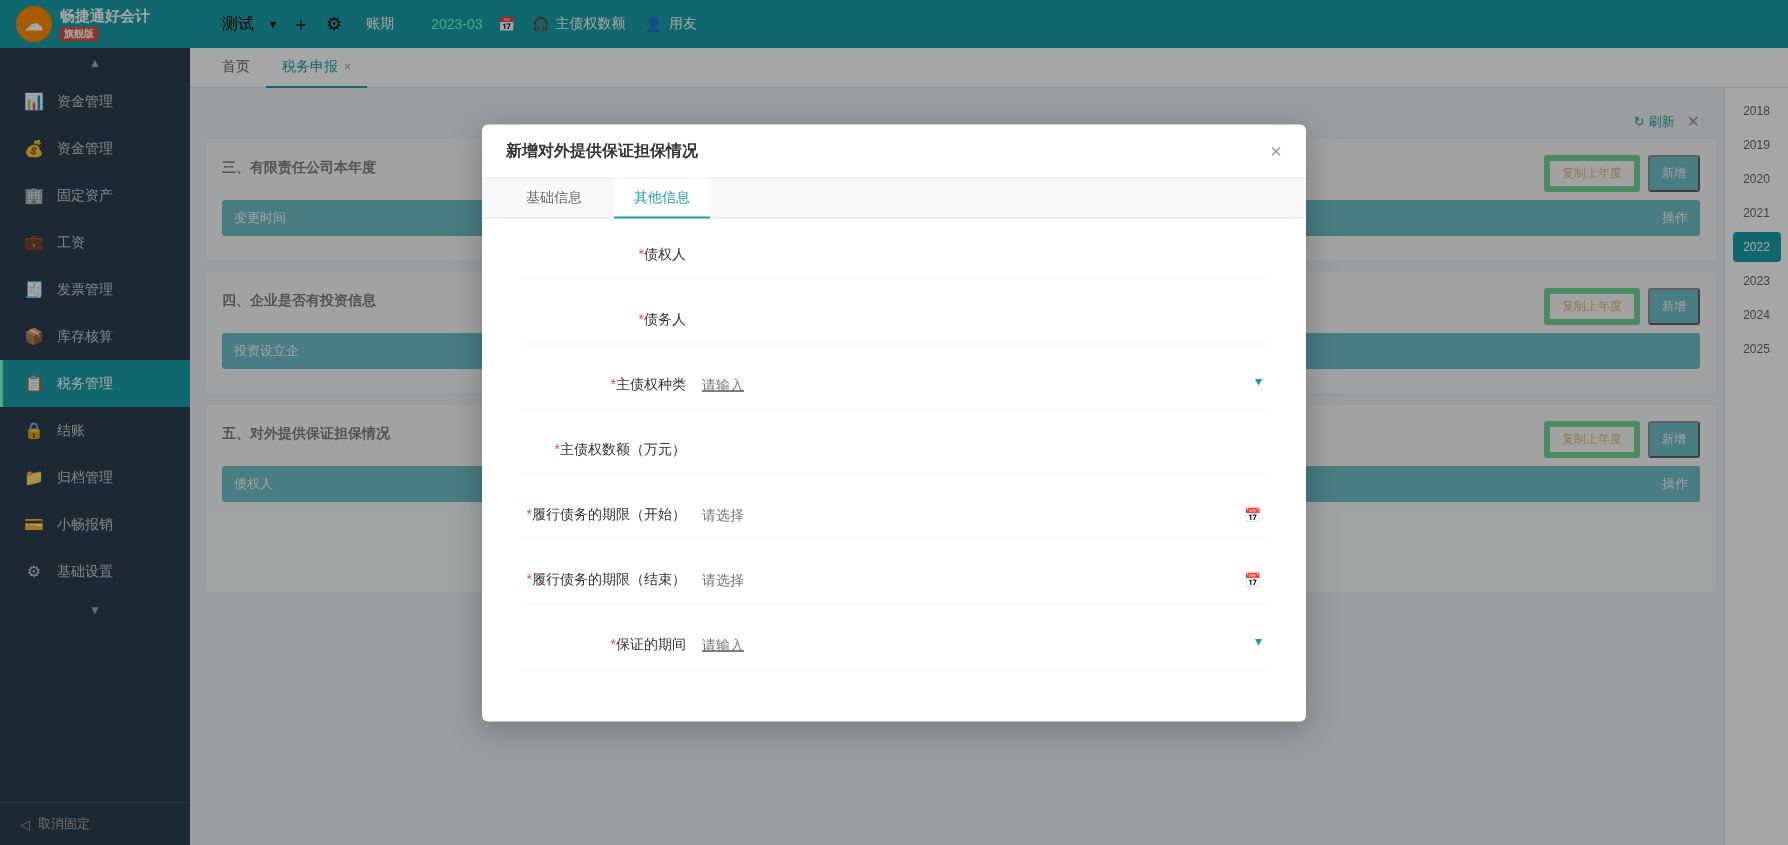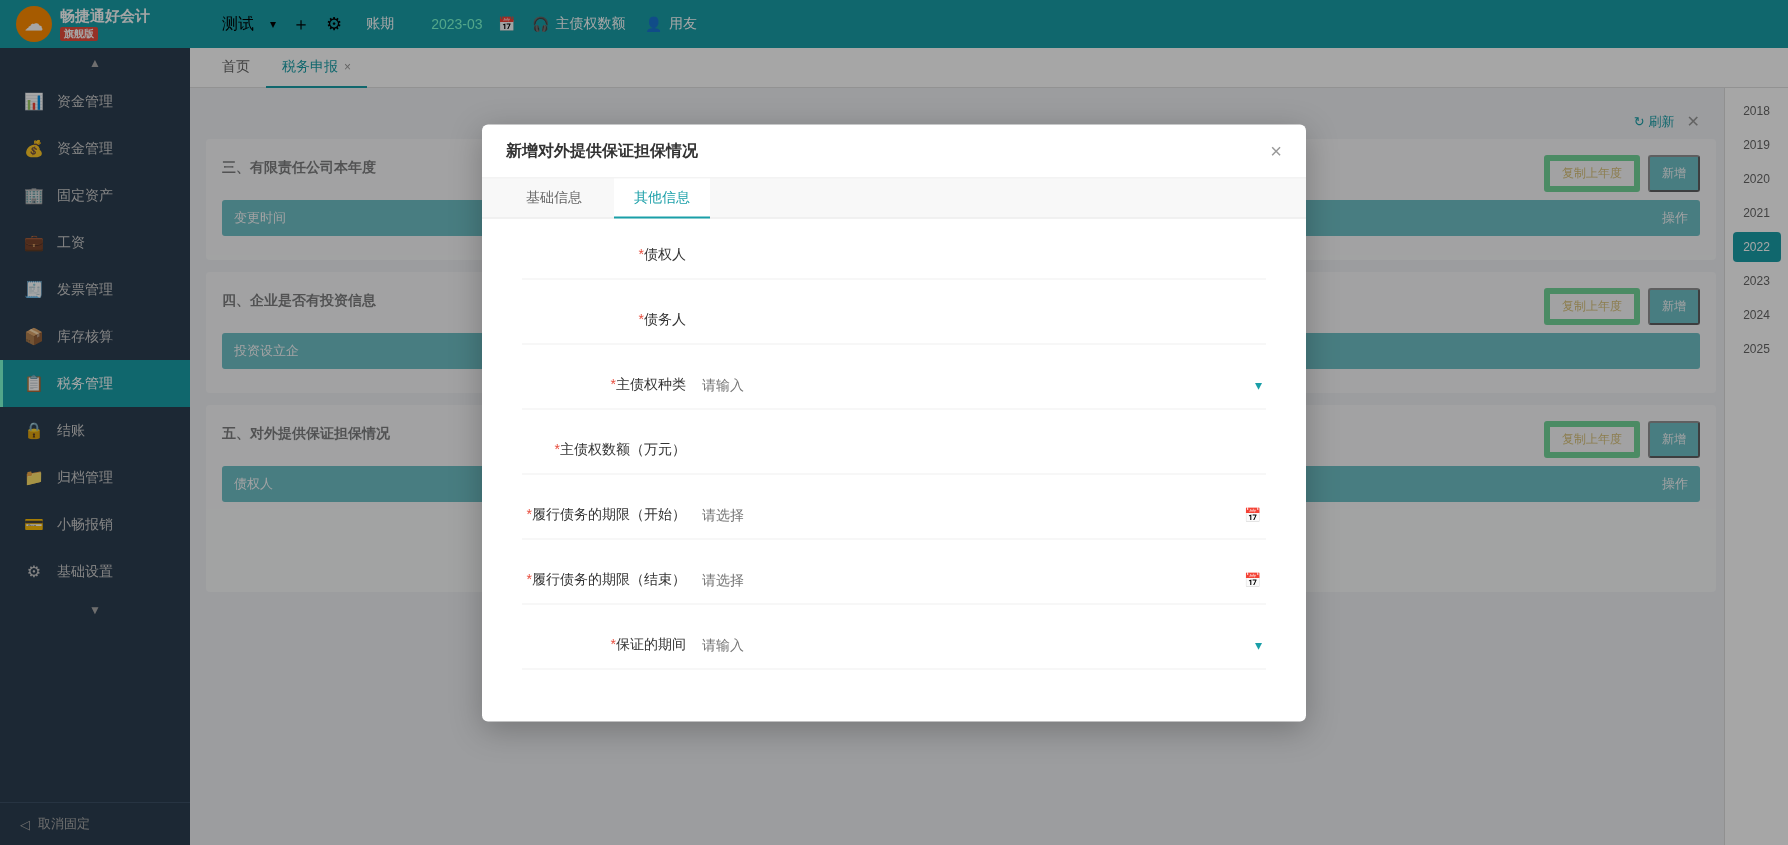--- a/index.html
+++ b/index.html
@@ -135,21 +135,21 @@
       width: 180px; text-align: right; padding-right: 16px;
       font-size: 14px; color: #333; flex-shrink: 0;
     }
     .form-label .required { color: #e74c3c; }
     .form-input {
       flex: 1; border: none; outline: none; font-size: 14px; color: #333;
       background: transparent; padding: 4px 0;
     }
     .form-input::placeholder { color: #bbb; }
     .form-select-wrapper {
-      flex: 1; display: flex; align-items: center; position: relative;
+      flex: 1; display: flex; position: relative; text-decoration: underline;
     }
     .form-select {
       flex: 1; border: none; outline: none; font-size: 14px; color: #bbb;
       background: transparent; padding: 4px 0; appearance: none; cursor: pointer;
     }
     .select-arrow { color: #1a9fa8; font-size: 14px; position: absolute; right: 4px; cursor: pointer; }
     .date-input-wrapper {
       flex: 1; display: flex; align-items: center; position: relative;
     }
     .date-input {

